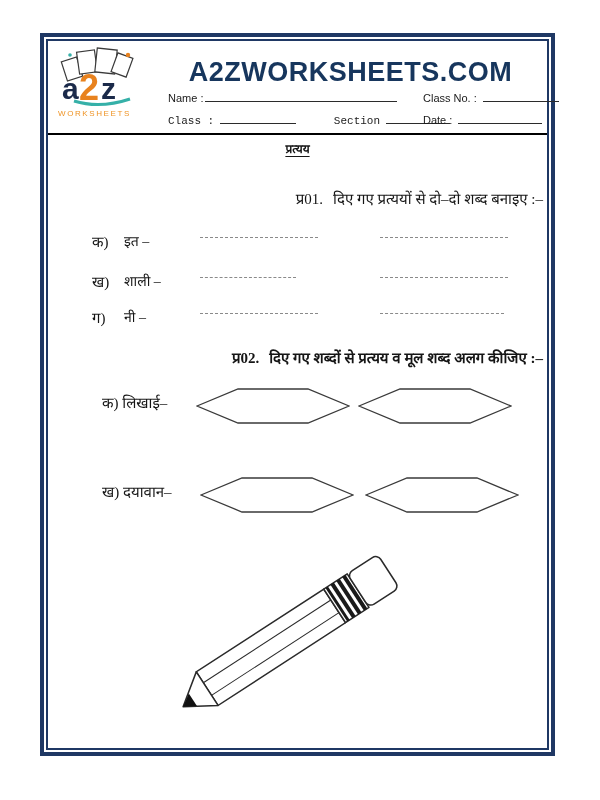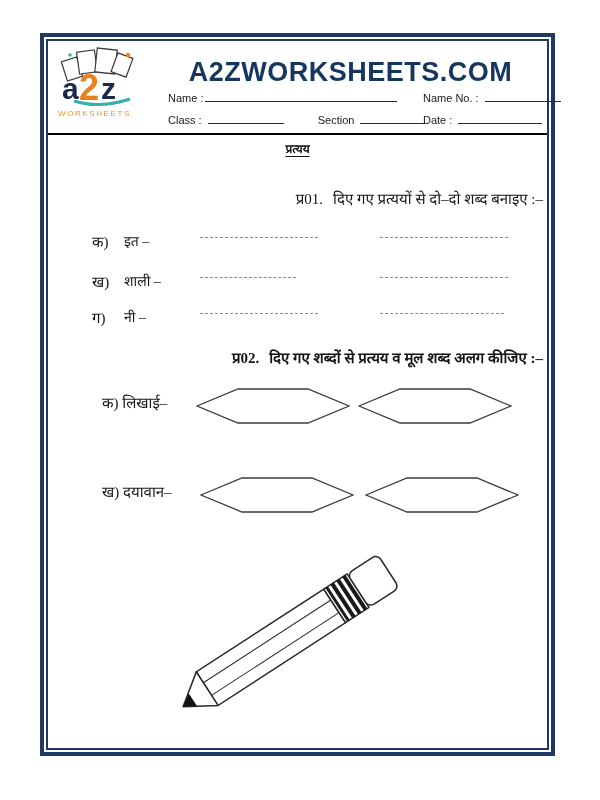--- a/index.html
+++ b/index.html
@@ -86,24 +86,24 @@
               <text x="2" y="69" font-size="8" letter-spacing="1.6" fill="#ef9426" font-family="Liberation Sans, sans-serif">WORKSHEETS</text>
             </svg>
           </div>
 
           <div class="site-title">A2ZWORKSHEETS.COM</div>
 
           <div class="fieldrow" style="left:99px;top:50px;">
             <span class="fl">Name :</span><span class="uline" style="width:192px;margin-left:0;"></span>
           </div>
           <div class="fieldrow" style="left:354px;top:50px;">
-            <span class="fl">Name No. :</span><span class="uline" style="width:76px;"></span>
+            <span class="fl">Class No. :</span><span class="uline" style="width:76px;"></span>
           </div>
 
-          <div class="fieldrow" style="left:99px;top:72px;">
+          <div class="fieldrow" style="left:99px;top:72px;font-family:Liberation Mono, monospace;">
             <span class="fl">Class :</span><span class="uline" style="width:76px;"></span>
             <span class="fl" style="margin-left:10px;">Section</span><span class="uline" style="width:64px;"></span>
           </div>
           <div class="fieldrow" style="left:354px;top:72px;">
             <span class="fl">Date :</span><span class="uline" style="width:84px;"></span>
           </div>
         </div>
 
         <div class="ws-title hindi">प्रत्यय</div>
 

